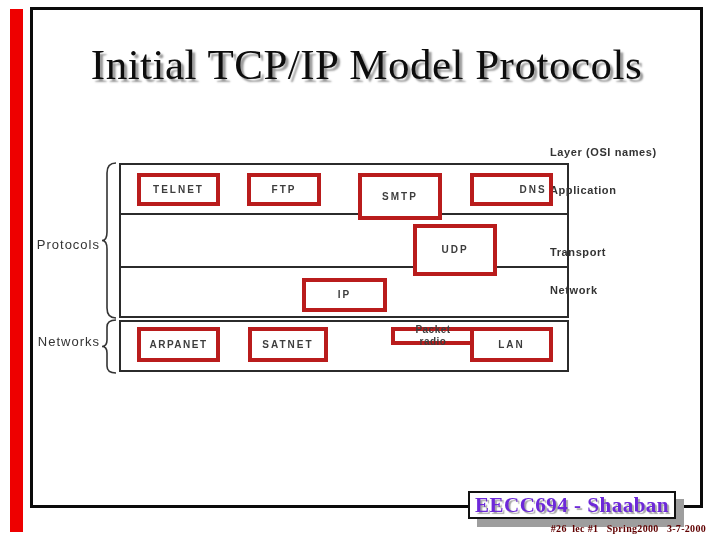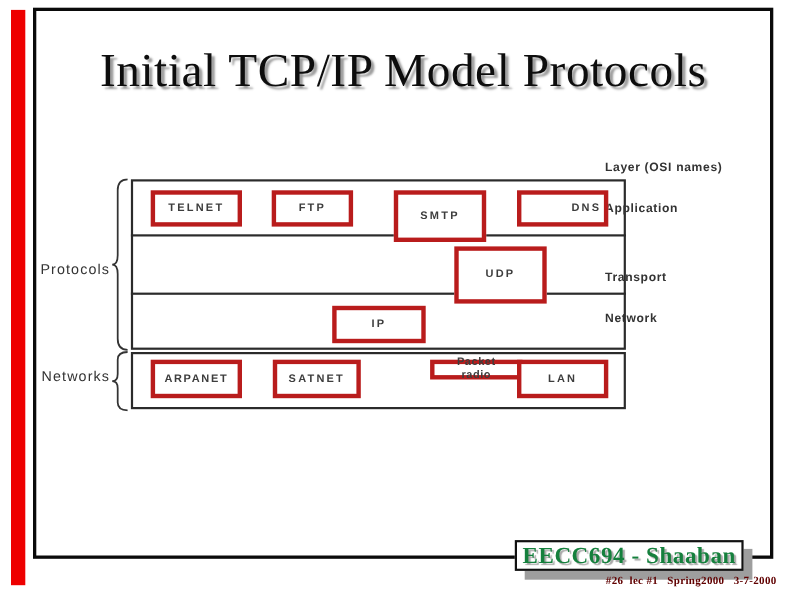--- a/index.html
+++ b/index.html
@@ -46,21 +46,21 @@
                color:#333;white-space:nowrap;z-index:2;}
   #label-osi{top:146px;} #label-app{top:184px;} #label-transport{top:230px;margin-top:16px;}
   #label-network{top:284px;}
   #label-physical{top:316px;width:78px;white-space:normal;line-height:14px;}
   
   .eecc-shadow{position:absolute;left:477px;top:499px;width:207px;height:28px;
                background:#9e9e9e;z-index:3;}
   .eecc-box{position:absolute;left:468px;top:491px;width:208px;height:28px;background:#fff;
             border:2.5px solid #111;box-sizing:border-box;display:flex;align-items:center;
             justify-content:center;z-index:4;}
-  .eecc-box span{font-family:"Liberation Serif",serif;font-weight:700;font-size:21px;color:#15803d;
+  .eecc-box span{font-family:"Liberation Serif",serif;font-weight:700;font-size:21px;color:#6d28d9;
             text-shadow:2px 2px 1px #a8a8a8;letter-spacing:0.5px;}
   .foot-note{position:absolute;right:14px;top:523px;font-family:"Liberation Serif",serif;
              font-weight:700;font-size:10px;color:#600000;letter-spacing:0.3px;z-index:4;white-space:pre;}
 </style>
 </head>
 <body>
 
 <div class="slide">
 
   <div class="red-bar"></div>

